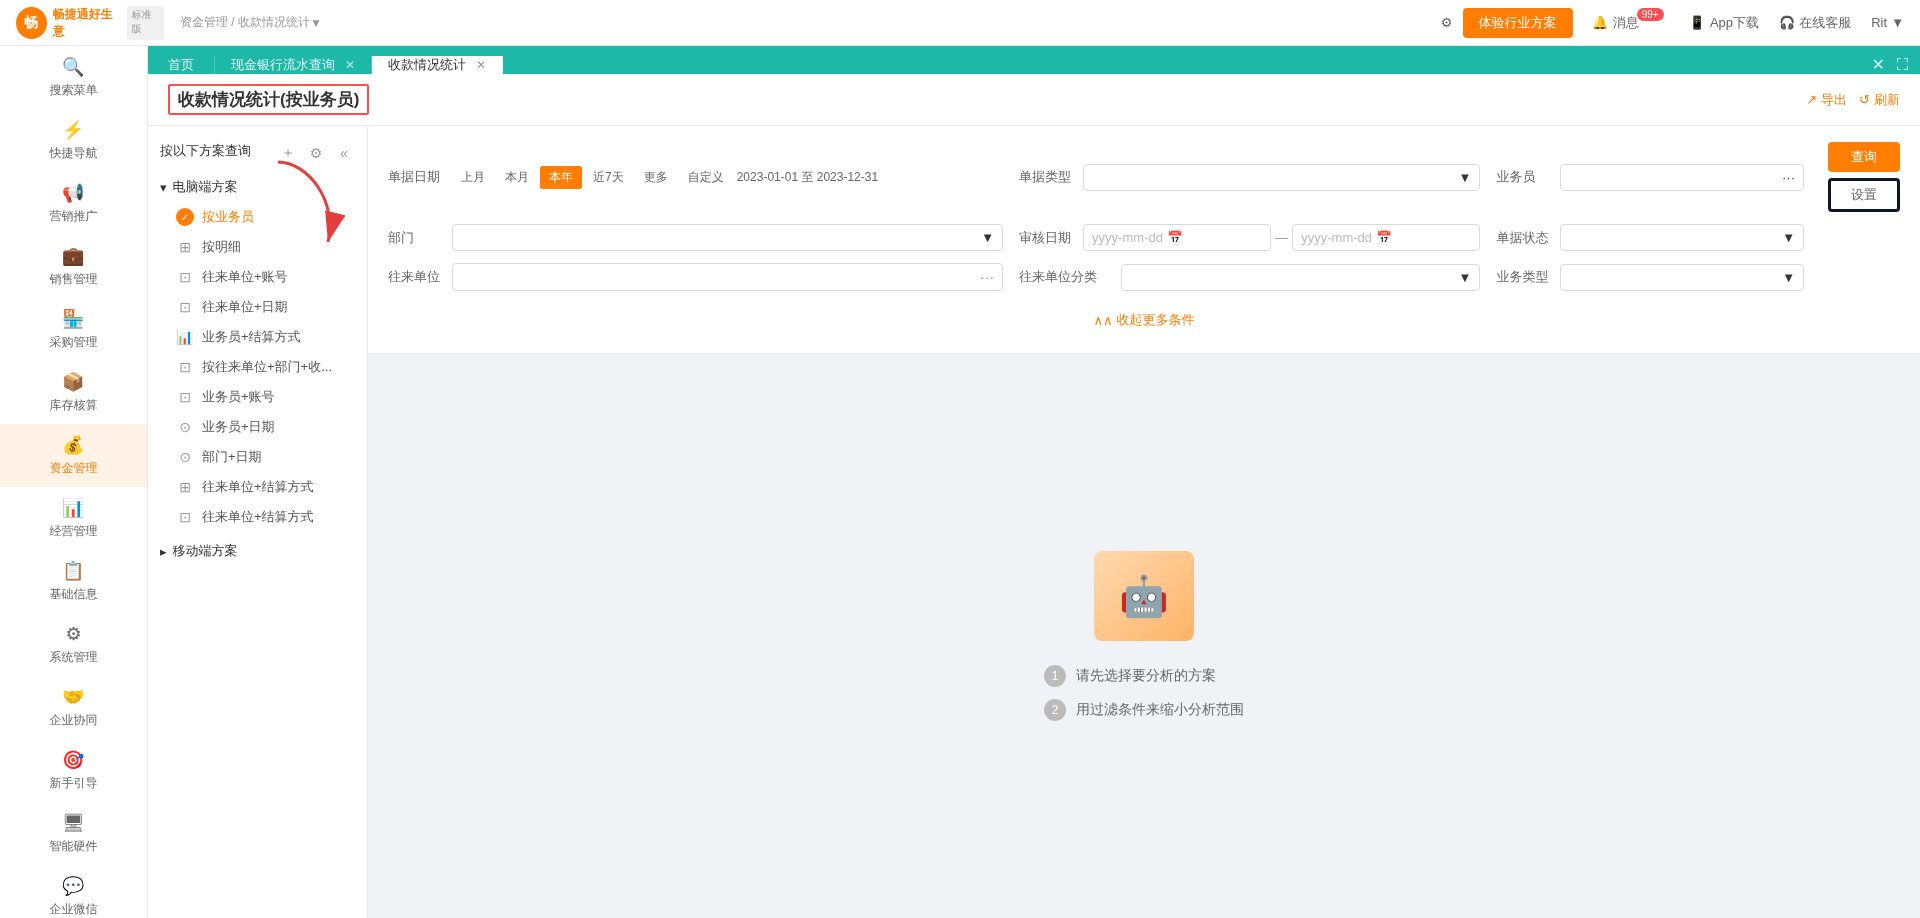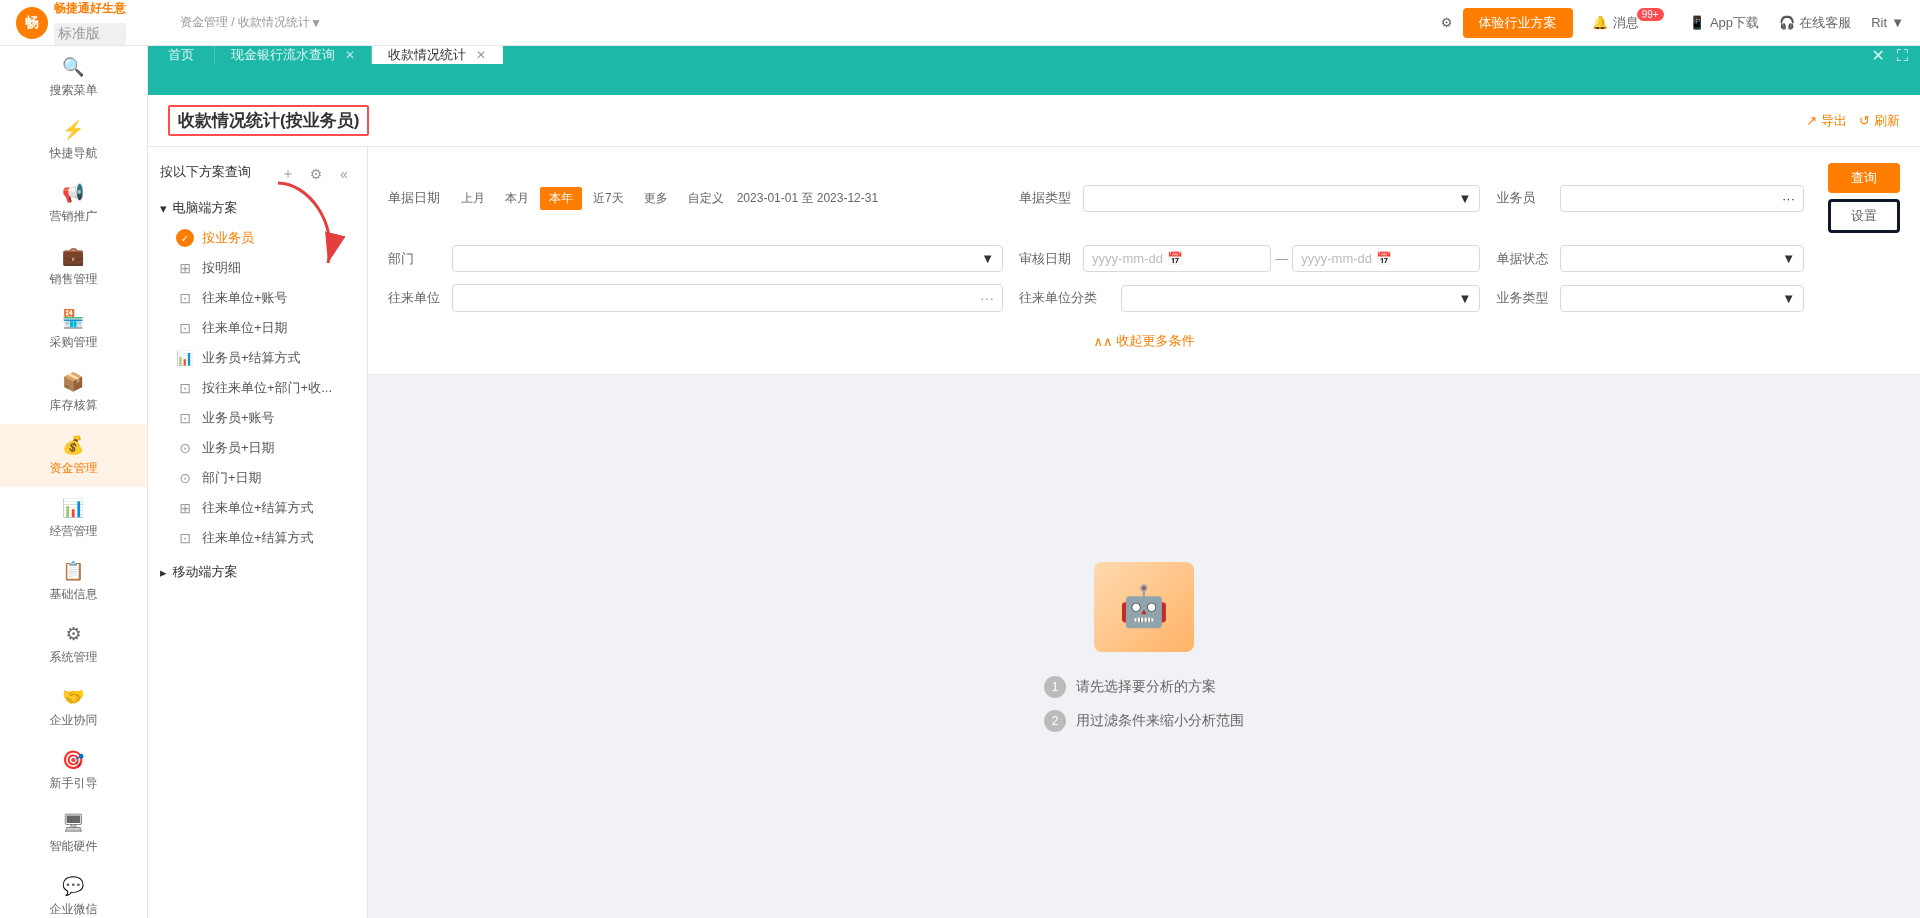--- a/index.html
+++ b/index.html
@@ -99,24 +99,24 @@
       color: #666;
       font-size: 12px;
       gap: 4px;
       transition: color 0.2s;
     }
     .sidebar-item.active { color: #ff7d00; background: #fff3e8; }
     .sidebar-item .icon { font-size: 18px; }
 
     
     .tab-bar {
-      height: 49px;
+      height: 28px;
       background: #1eb8a8;
       display: flex;
-      align-items: flex-start;
+      align-items: flex-end;
       padding: 0;
       flex-shrink: 0;
     }
     .tab {
       display: flex;
       align-items: center;
       padding: 0 16px;
       cursor: pointer;
       color: rgba(255,255,255,0.85);
       font-size: 13px;
@@ -427,23 +427,23 @@
     ::-webkit-scrollbar { width: 6px; }
     ::-webkit-scrollbar-track { background: #f1f1f1; }
     ::-webkit-scrollbar-thumb { background: #ccc; border-radius: 3px; }
   </style>
 </head>
 <body>
 
 <div class="top-bar">
   <div class="logo-area">
     <div class="logo-icon">畅</div>
-    <div style="display:flex;flex-direction:column;gap:6px;">
+    <div style="display:flex;flex-direction:row;gap:6px;">
       <div style="font-size:12px;font-weight:bold;color:#ff7d00;">畅捷通好生意</div>
-      <div style="font-size:14px;color:#999;background:#f0f0f0;padding:2px 4px;border-radius:2px;">标准版</div>
+      <div style="font-size:10px;color:#999;background:#f0f0f0;padding:2px 4px;border-radius:2px;">标准版</div>
     </div>
   </div>
   <div class="breadcrumb-area">
     <span>资金管理 / 收款情况统计</span>
     <span>▼</span>
   </div>
   <div class="gear-btn">⚙</div>
   <div class="top-bar-right">
     <button class="top-btn-orange">体验行业方案</button>
     <div class="top-icon-btn">

